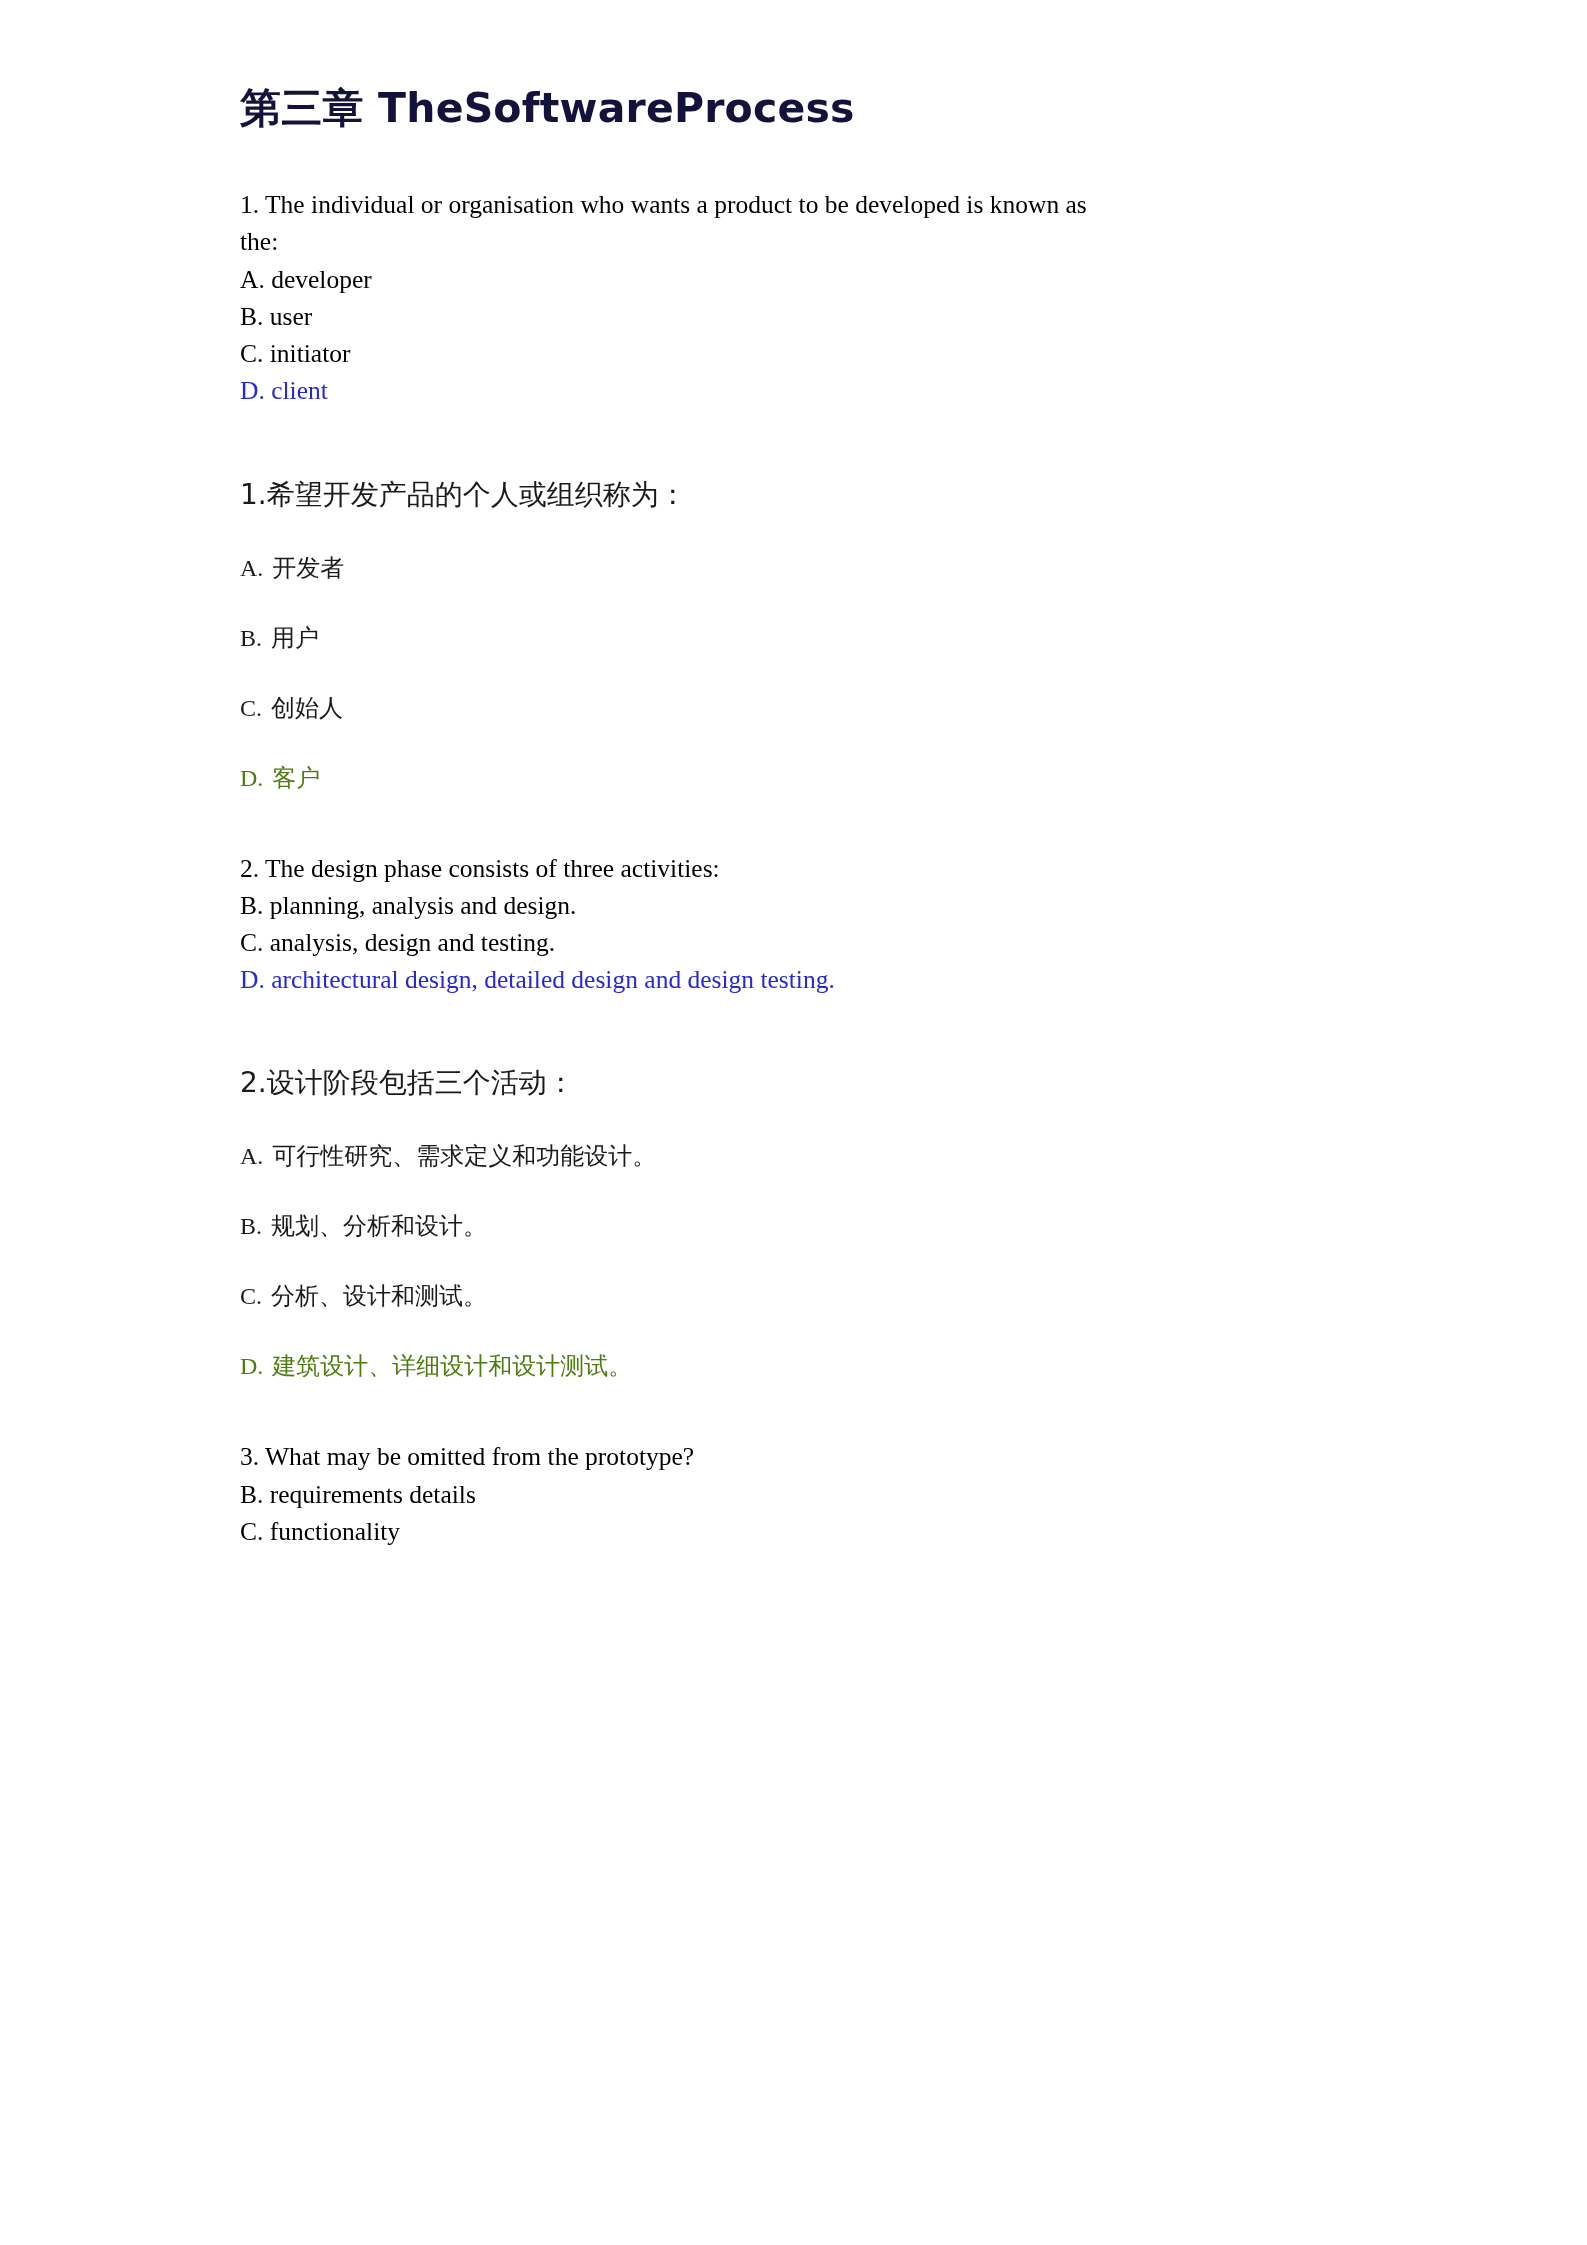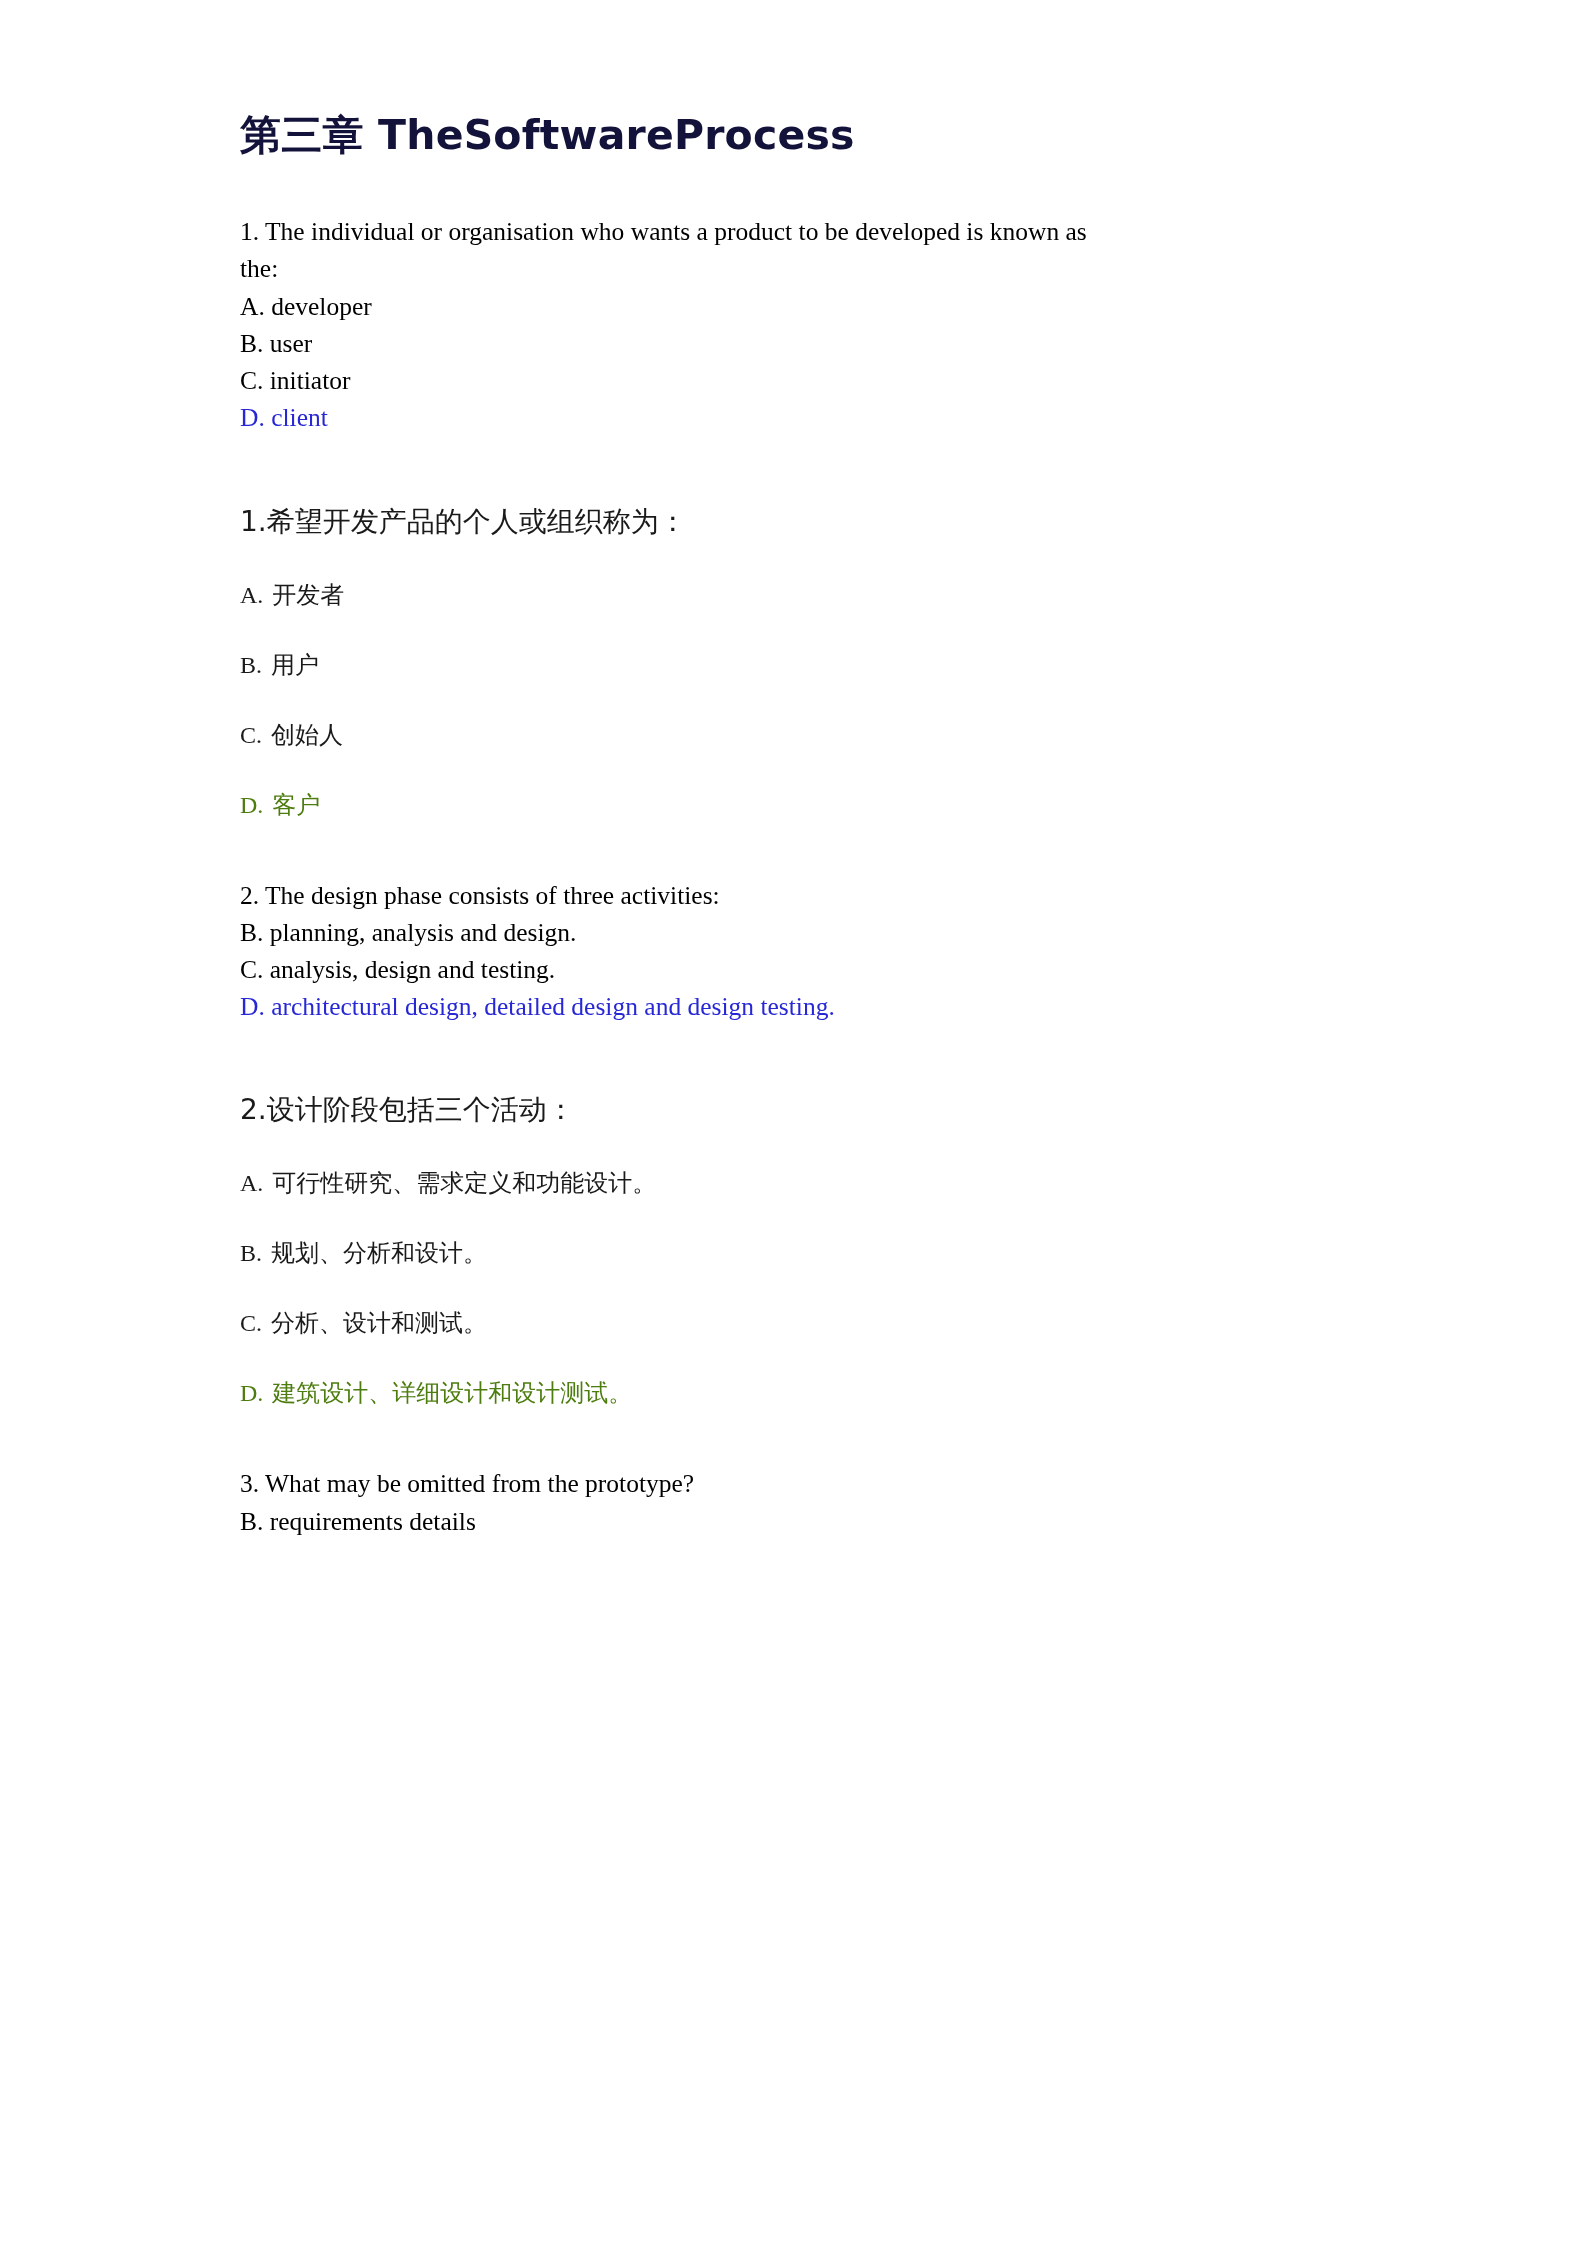--- a/index.html
+++ b/index.html
@@ -12,21 +12,21 @@
     height: 2245px;
     font-family: "Liberation Serif", serif;
     color: #1a1a1a;
     -webkit-font-smoothing: antialiased;
   }
   .page {
     position: relative;
     width: 1587px;
     height: 2245px;
     box-sizing: border-box;
-    padding: 110px 240px 0 240px;
+    padding: 83px 240px 0 240px;
   }
   .doc-title {
     font-family: "DejaVu Sans", sans-serif;
     font-weight: bold;
     font-size: 41px;
     letter-spacing: 0.2px;
     color: #13123a;
     margin: 0 0 52px 0;
     line-height: 1.25;
   }
@@ -133,15 +133,16 @@
     <div class="zh-opt answer">
       <span class="lbl">D.</span><span class="txt">建筑设计、详细设计和设计测试。</span>
     </div>
   </div>
 
   <div class="gap-sm"></div>
 
   <div class="block">
     <div class="en-line">3. What may be omitted from the prototype?</div>
     <div class="en-line">B. requirements details</div>
+    <div class="en-line">C. functionality</div>
   </div>
 
 </div>
 
 </body></html>

